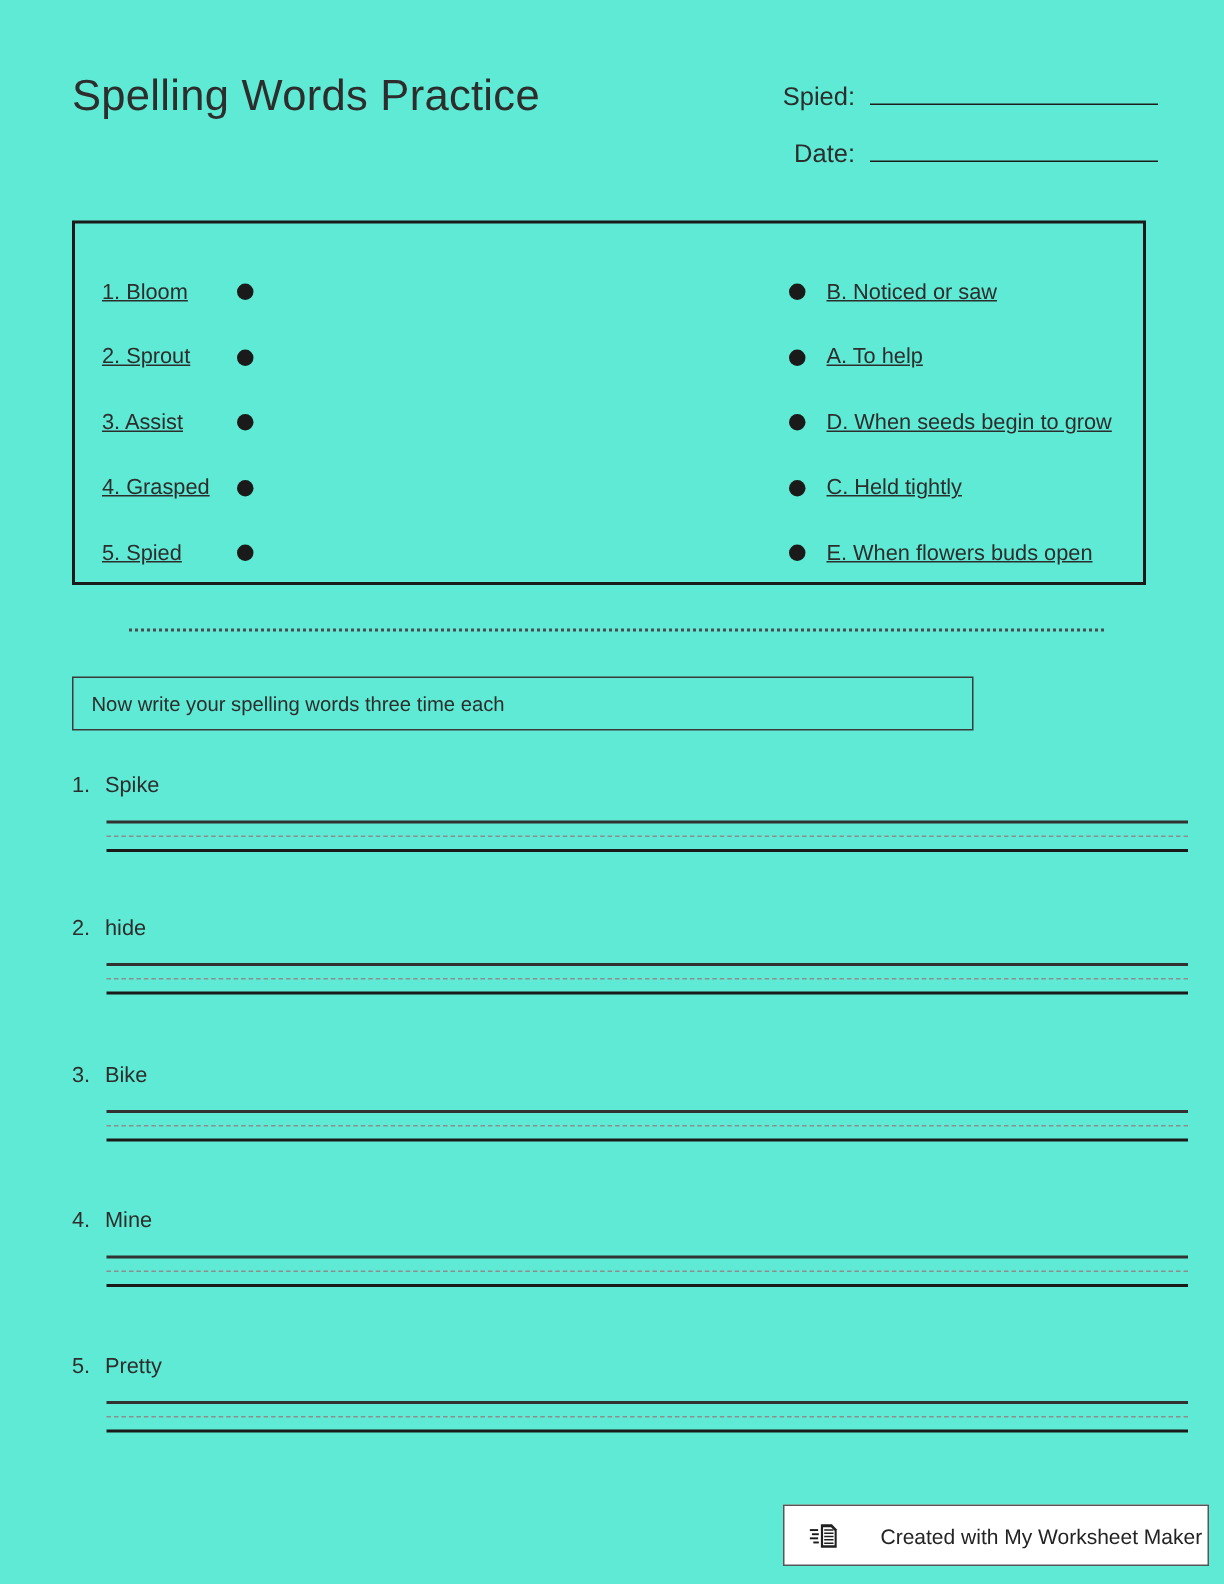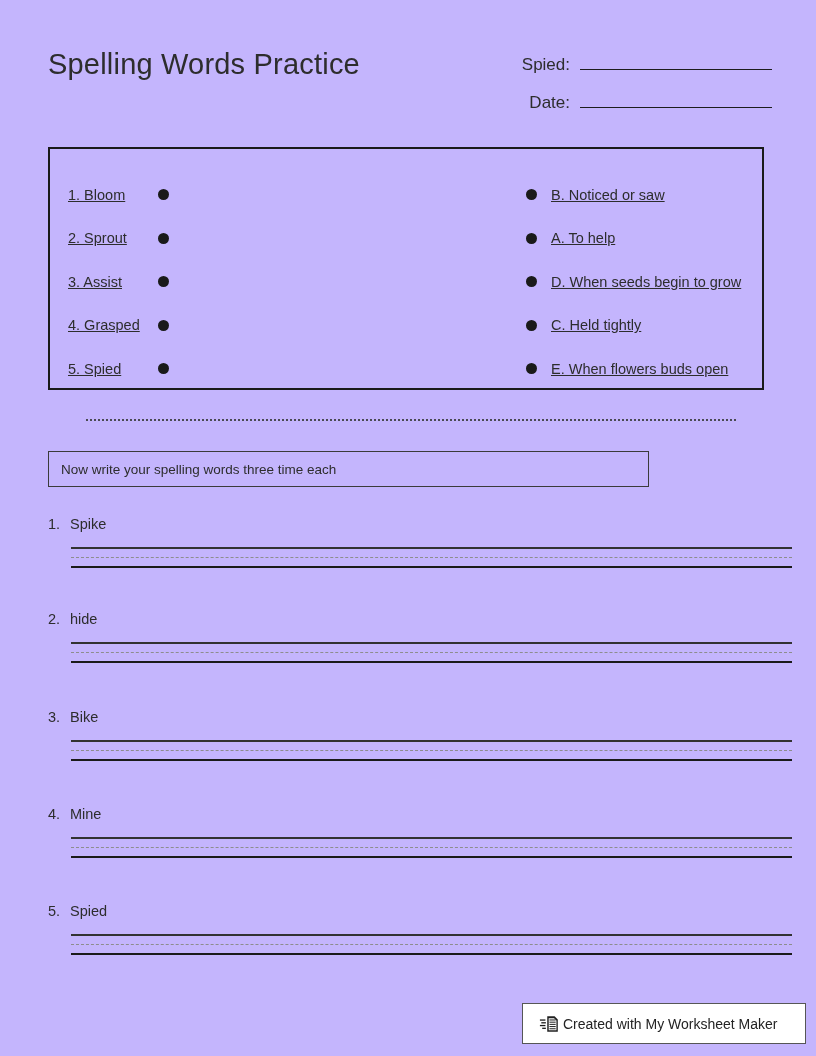--- a/index.html
+++ b/index.html
@@ -10,21 +10,21 @@
   }
   body {
     font-family: "Liberation Sans", sans-serif;
     color: #2b2b2b;
     -webkit-font-smoothing: antialiased;
   }
   #page {
     position: relative;
     width: 816px;
     height: 1056px;
-    background: #c4b5fd;
+    background: #5eead4;
     overflow: hidden;
   }
 
   
   .worksheet-title {
     position: absolute;
     left: 48px;
     top: 48px;
     font-size: 29px;
     font-weight: 400;
@@ -156,21 +156,21 @@
     border: 1.2px solid #565656;
     box-sizing: border-box;
     display: flex;
     align-items: center;
     padding-left: 16px;
     background: #ffffff;
   }
   .footer-badge .badge-text {
     font-size: 14px;
     color: #232323;
-    margin-left: 2px;
+    margin-left: 26px;
     white-space: nowrap;
   }
   .logo-glyph { width: 22px; height: 22px; flex: 0 0 auto; display: block; }
 </style>
 </head>
 <body>
 
 <div id="page">
 
   <div class="worksheet-title">Spelling Words Practice</div>
@@ -285,21 +285,21 @@
     <div class="rules">
       <div class="rule-line rule-top"></div>
       <div class="rule-line rule-middle"></div>
       <div class="rule-line rule-bottom"></div>
     </div>
   </div>
 
   <div class="practice-item" style="top:903px;">
     <div class="practice-head">
       <span class="num">5.</span>
-      <span class="word">Spied</span>
+      <span class="word">Pretty</span>
     </div>
     <div class="rules">
       <div class="rule-line rule-top"></div>
       <div class="rule-line rule-middle"></div>
       <div class="rule-line rule-bottom"></div>
     </div>
   </div>
 
   <div class="footer-badge">
     <span>

